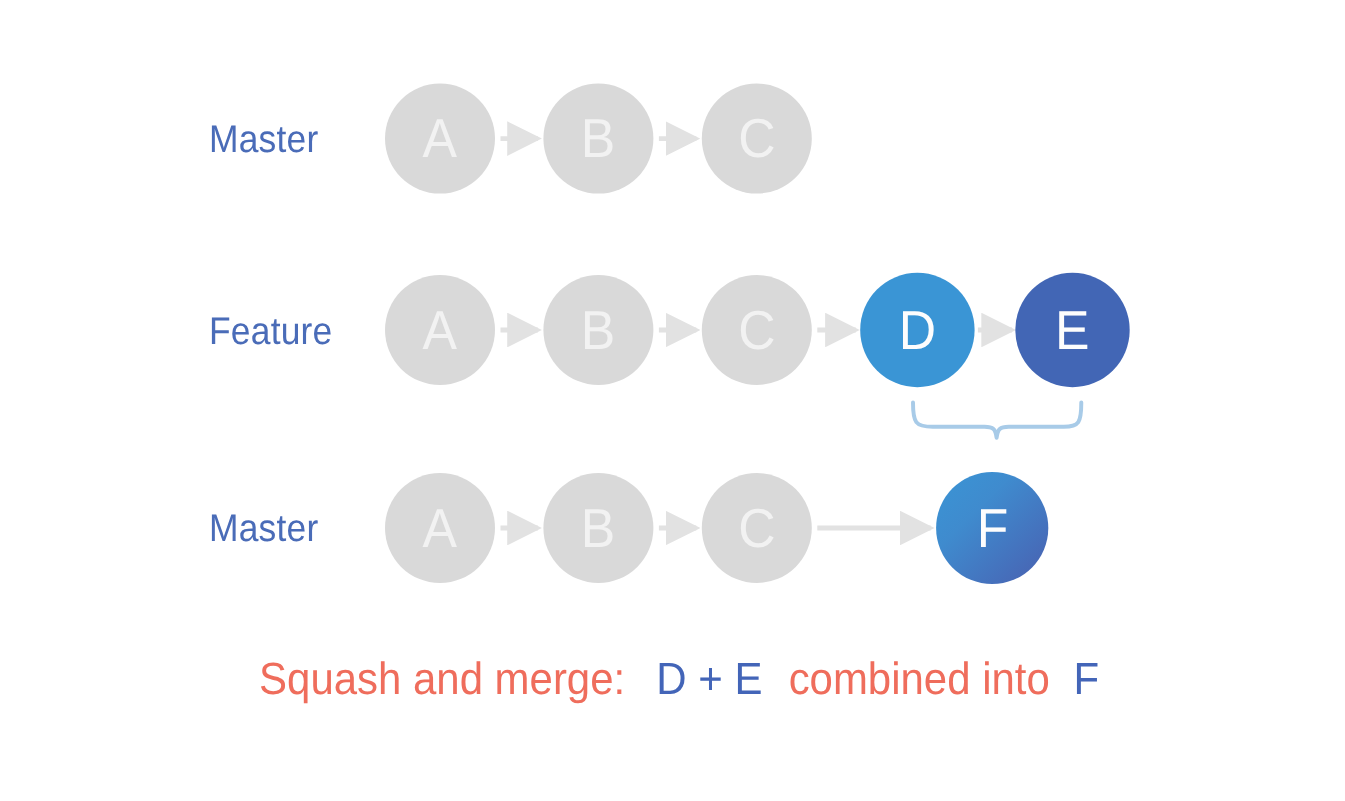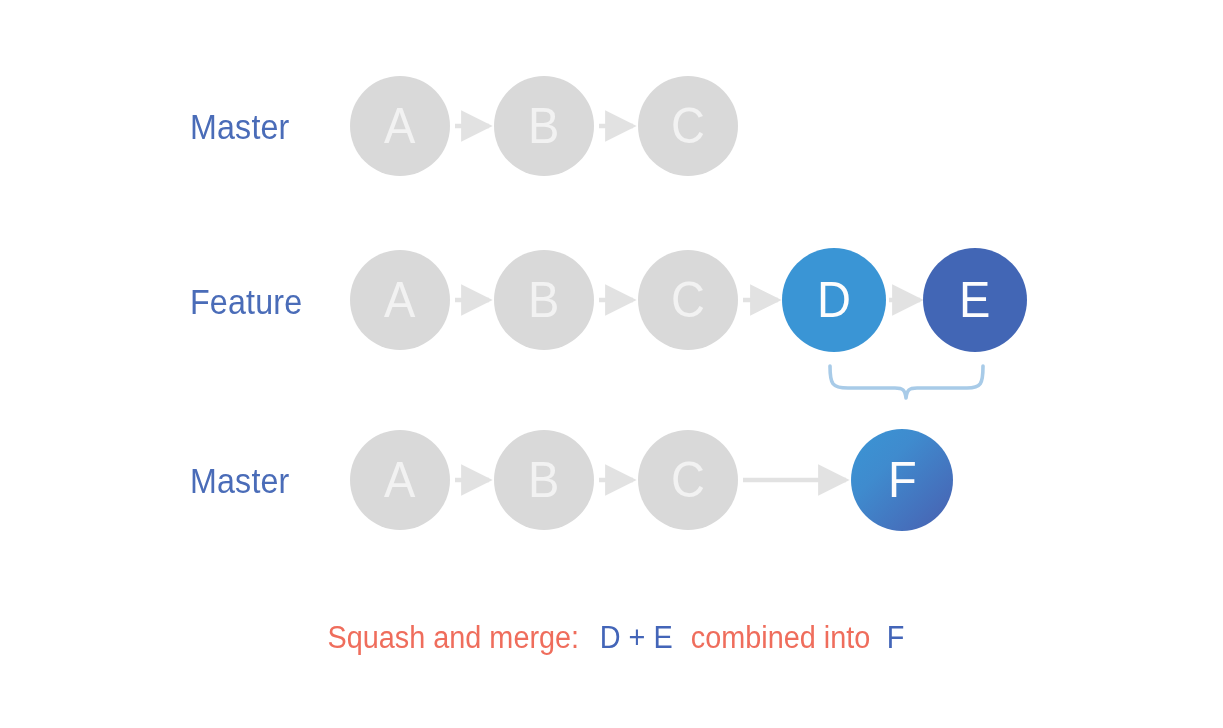--- a/index.html
+++ b/index.html
@@ -60,25 +60,25 @@
   .node-gradient {
     background: linear-gradient(135deg, #3a95d5 0%, #3f8bce 35%, #4570bc 75%, #4a5fae 100%);
   }
   .node-blue-light .commit-letter,
   .node-blue-dark .commit-letter,
   .node-gradient .commit-letter { color: #fdfdfd; }
 
   .caption {
     position: absolute;
     left: 0;
-    top: 620px;
+    top: 594px;
     width: 1223px;
     text-align: center;
     font-family: "Liberation Sans", sans-serif;
-    font-size: 31px;
+    font-size: 41px;
     font-weight: 400;
     white-space: nowrap;
     color: #ef6d5c;
   }
   .caption span { transform: scaleX(0.93); display: inline-block; }
   .cap-red { color: #ef6d5c; }
   .cap-blue { color: #4365b8; }
 </style>
 </head>
 <body>

